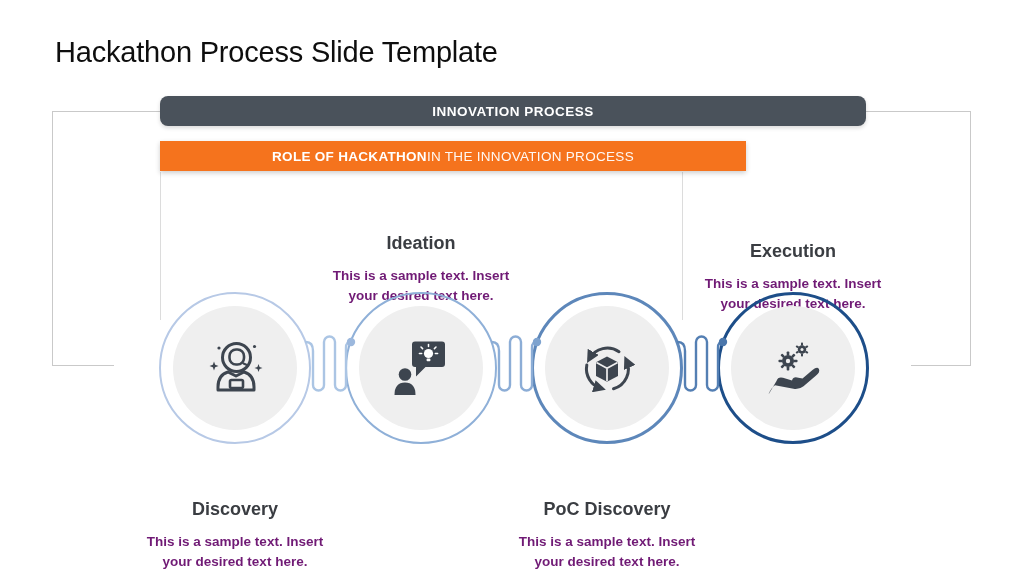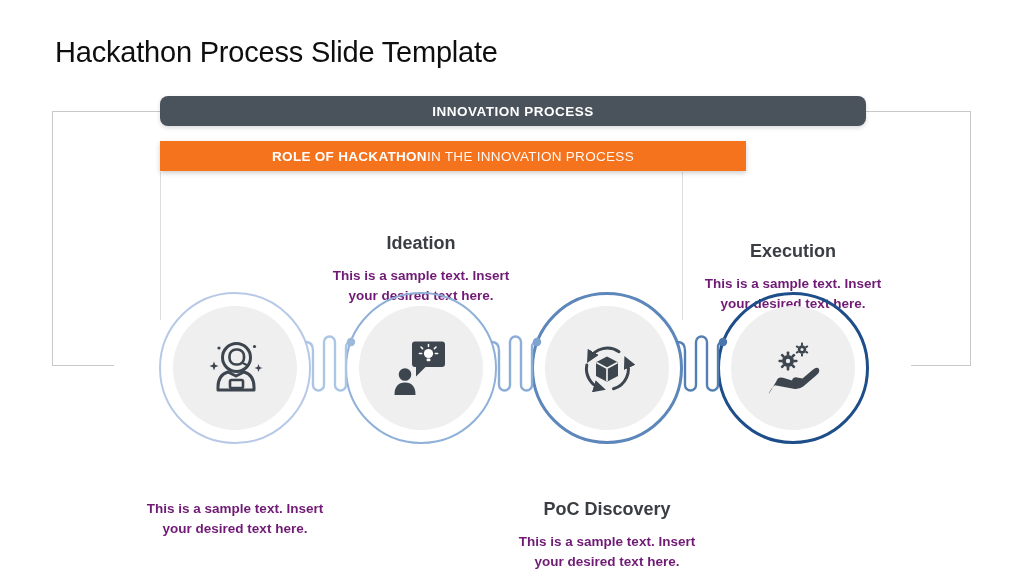--- a/index.html
+++ b/index.html
@@ -73,20 +73,21 @@
     </div>
   </div>
   <div class="abs step-text" style="left:693px;top:200px;">
     <div class="step-title">Execution</div>
     <div class="step-desc">
       <div>This is a sample text. Insert</div>
       <div>your desired text here.</div>
     </div>
   </div>
   <div class="abs step-text" style="left:135px;top:458px;">
+    <div class="step-title">Discovery</div>
     <div class="step-desc">
       <div>This is a sample text. Insert</div>
       <div>your desired text here.</div>
     </div>
   </div>
   <div class="abs step-text" style="left:507px;top:458px;">
     <div class="step-title">PoC Discovery</div>
     <div class="step-desc">
       <div>This is a sample text. Insert</div>
       <div>your desired text here.</div>

